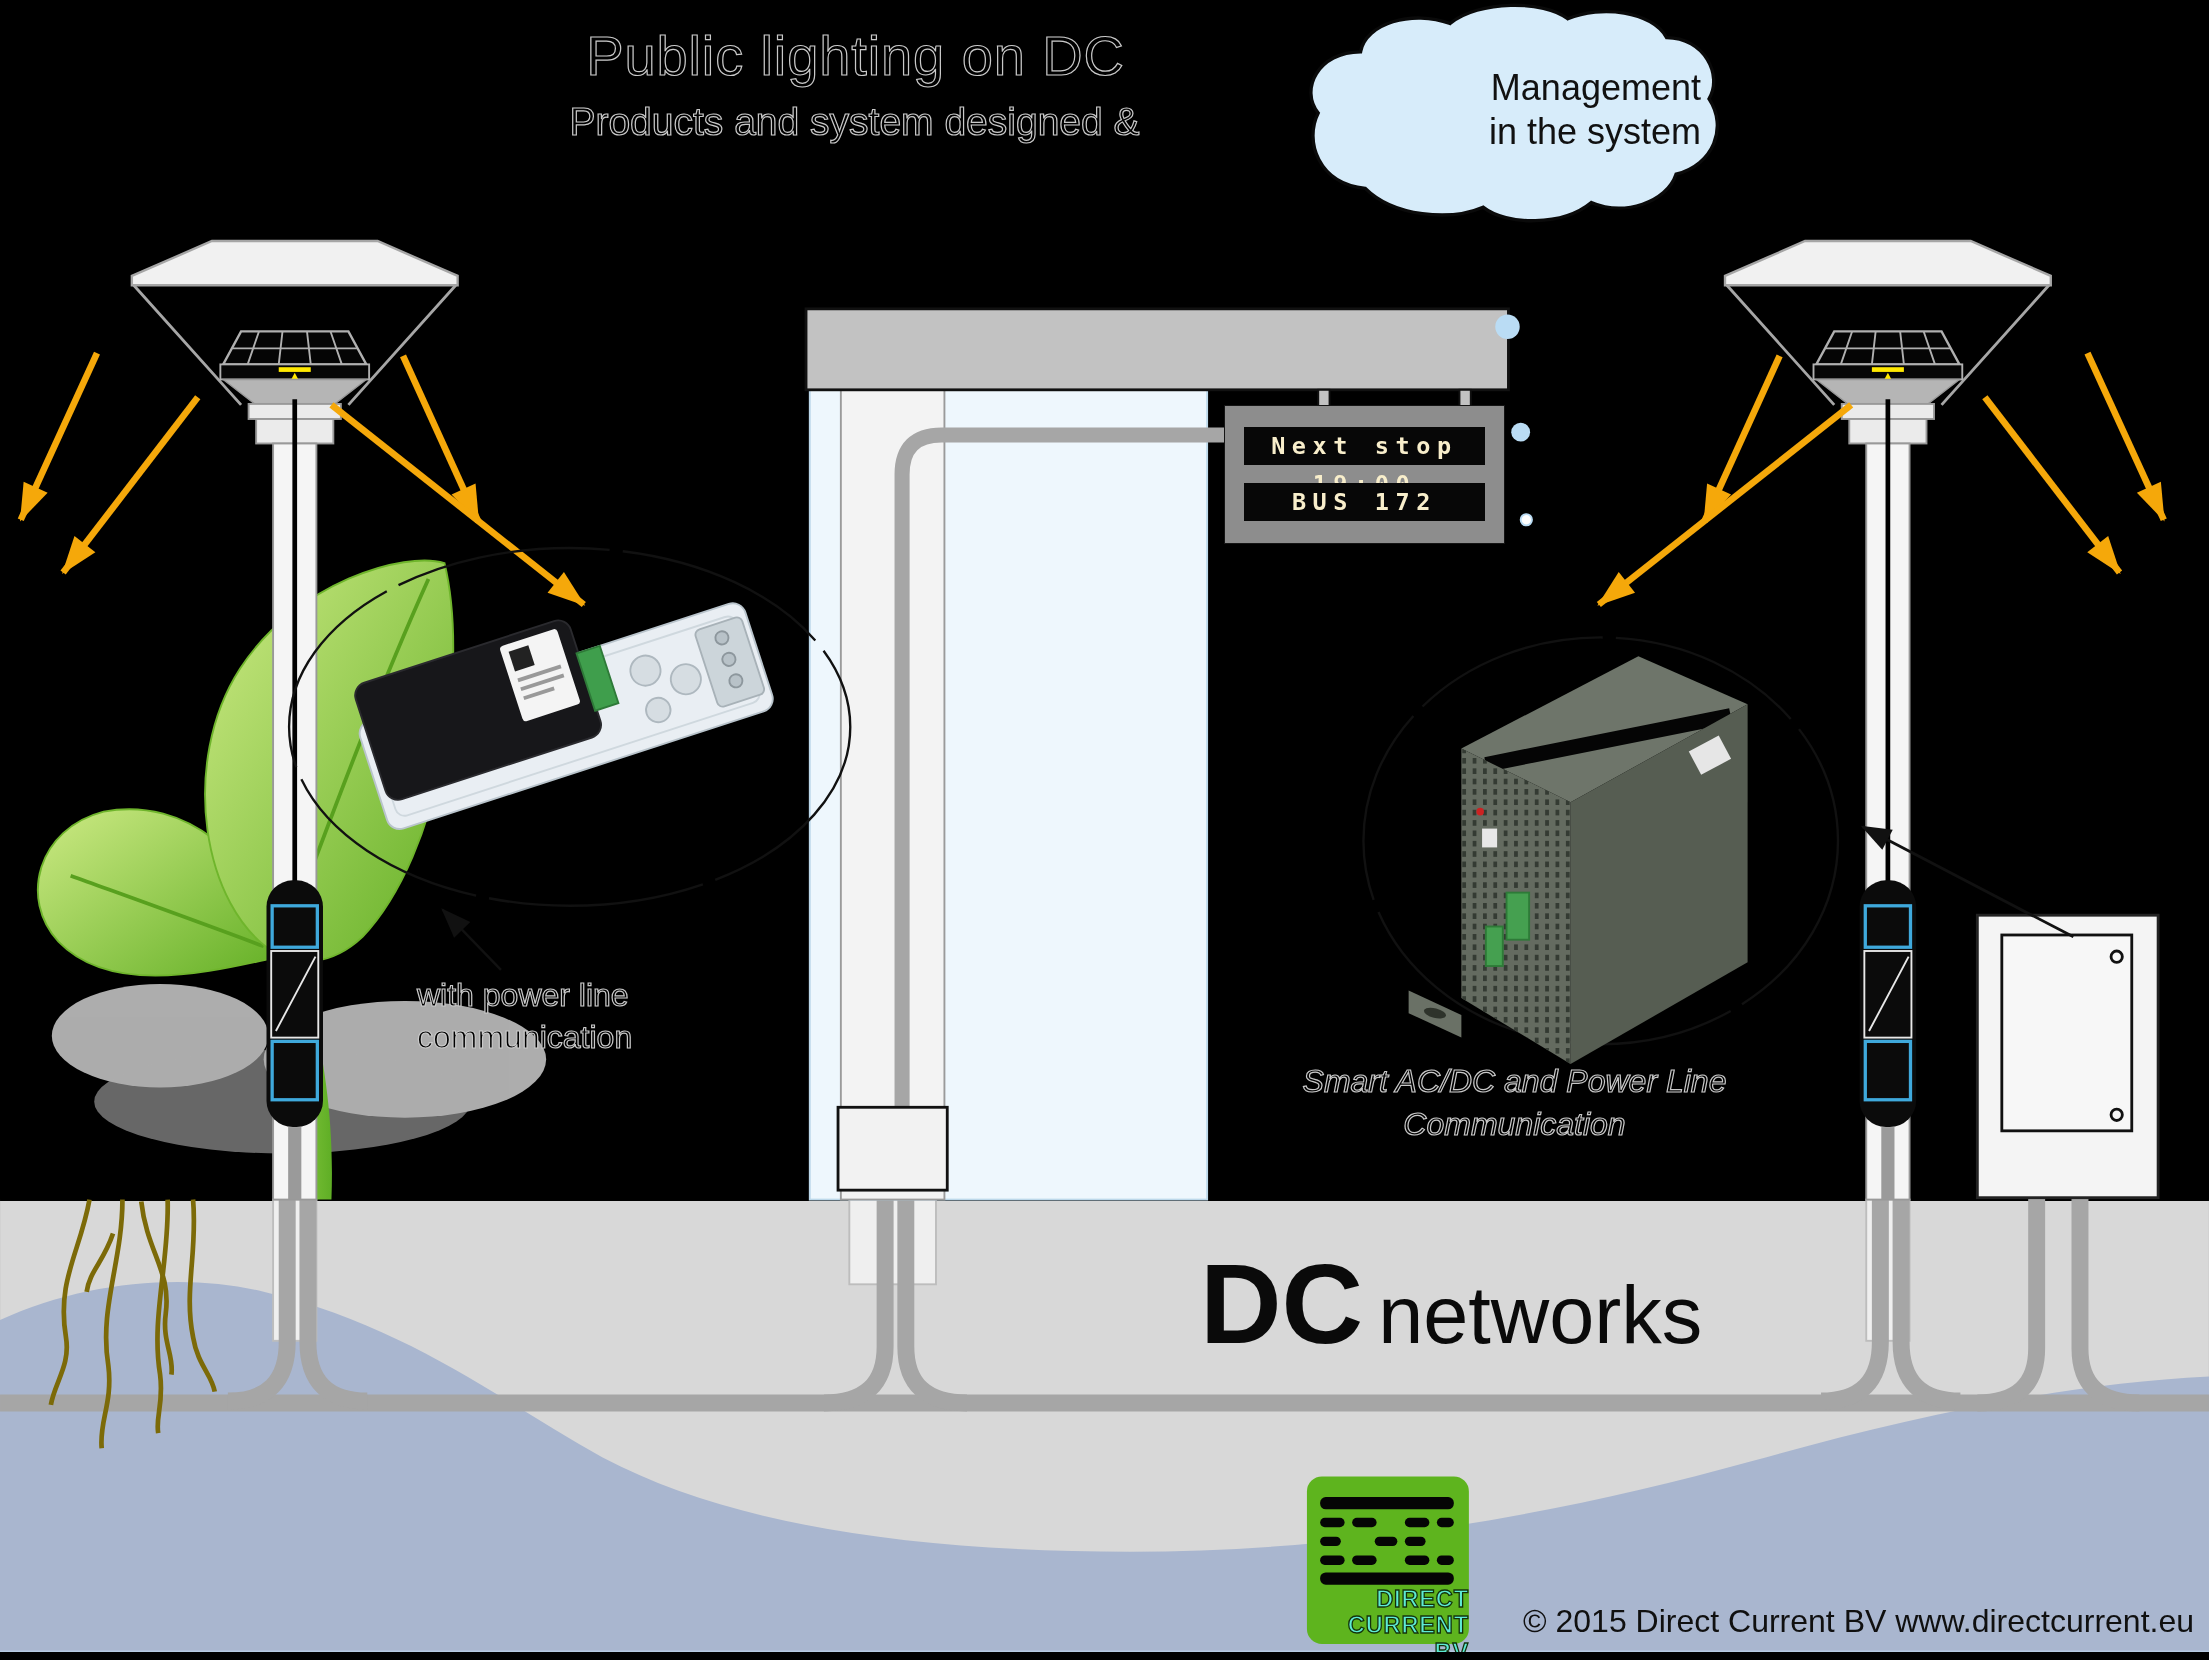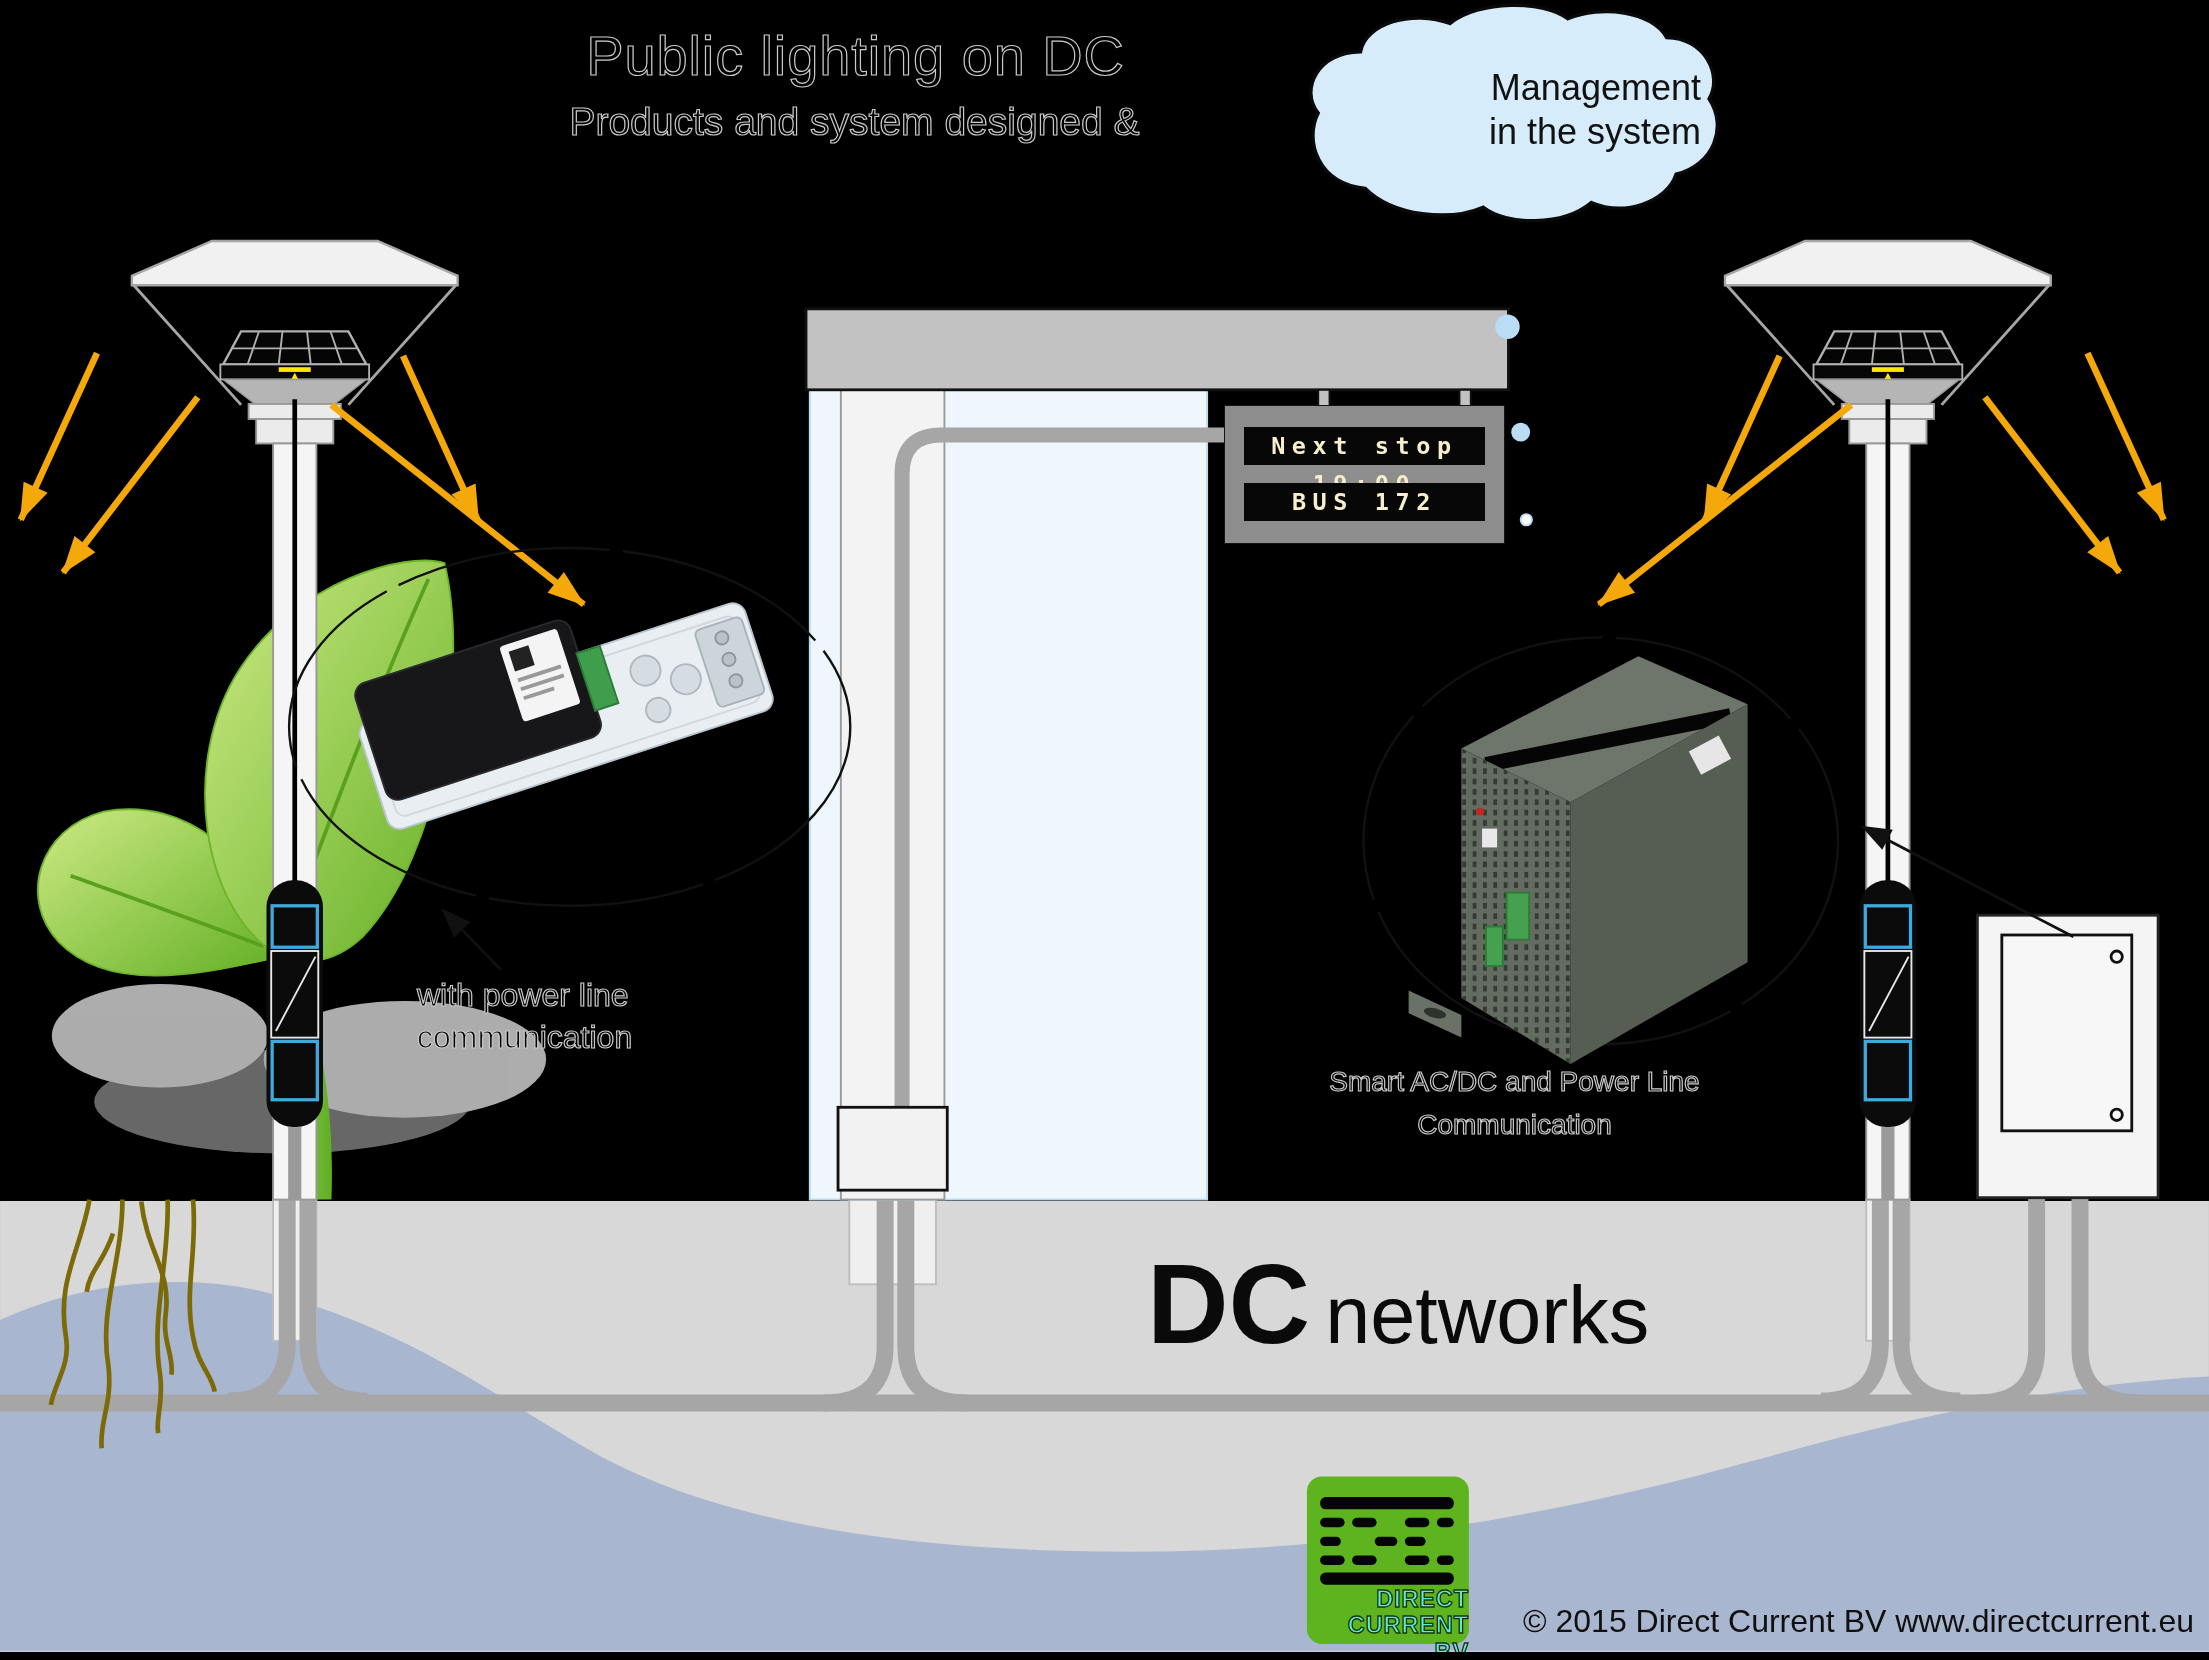--- a/index.html
+++ b/index.html
@@ -9,22 +9,22 @@
   
   .otl{color:#000;-webkit-text-stroke:1.2px #c9c9c9;}
   .title-main{left:573px;top:22.6px;width:565px;text-align:center;font-size:56px;letter-spacing:0.9px;}
   .title-sub{left:525px;width:659px;text-align:center;font-size:39px;line-height:44px;}
   .cloud-text{left:1324px;width:377px;text-align:right;font-size:36px;color:#111;line-height:43px;}
   .bus-sign{left:1224px;top:405px;width:281px;height:139px;background:#8d8d8d;border:1.9px solid #151515;box-sizing:border-box;}
   .bus-panel{position:absolute;left:19px;width:241px;height:38px;background:#070707;
              color:#f8eecb;font-family:"DejaVu Sans Mono",monospace;font-weight:bold;
              font-size:23.5px;letter-spacing:6.6px;text-align:center;line-height:38px;}
   .caption1{left:417px;top:974px;width:452px;font-size:32px;line-height:42px;text-align:left;}
-  .caption2{left:1232px;top:1060px;width:565px;font-size:28px;line-height:43px;text-align:center;}
-  .dc-label{left:1147px;top:1239px;color:#0a0a0a;white-space:nowrap;}
+  .caption2{left:1232px;top:1060px;width:565px;font-size:32px;line-height:43px;text-align:center;font-style:italic;}
+  .dc-label{left:1200px;top:1239px;color:#0a0a0a;white-space:nowrap;}
   .dc-bold{font-size:113px;font-weight:bold;}
   .dc-rest{font-size:81px;font-weight:normal;margin-left:15px;}
   .logo-text{left:1307px;width:162px;text-align:right;font-size:23.5px;letter-spacing:0.9px;
              color:#5eead4;-webkit-text-stroke:1.3px #12300a;font-weight:bold;}
   .copyright{left:1469px;top:1603px;width:725px;text-align:right;font-size:32px;color:#101010;}
 </style>
 </head>
 <body>
 
 <div id="stage">

